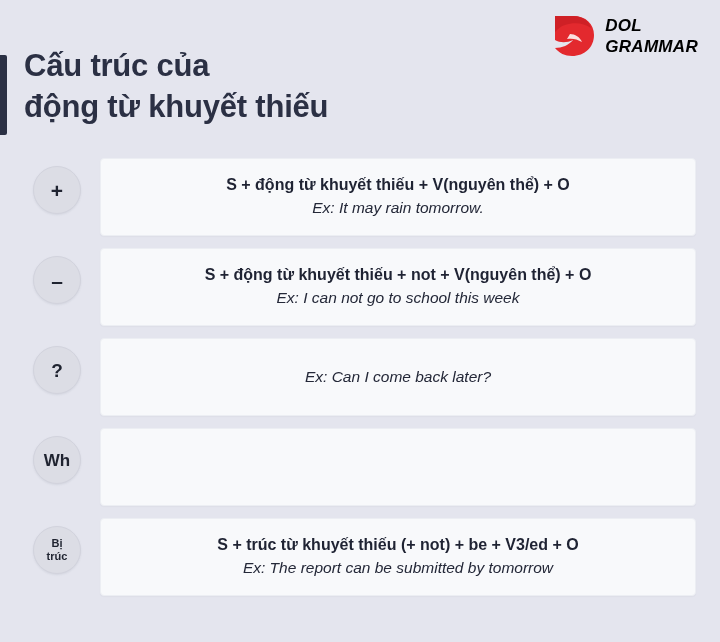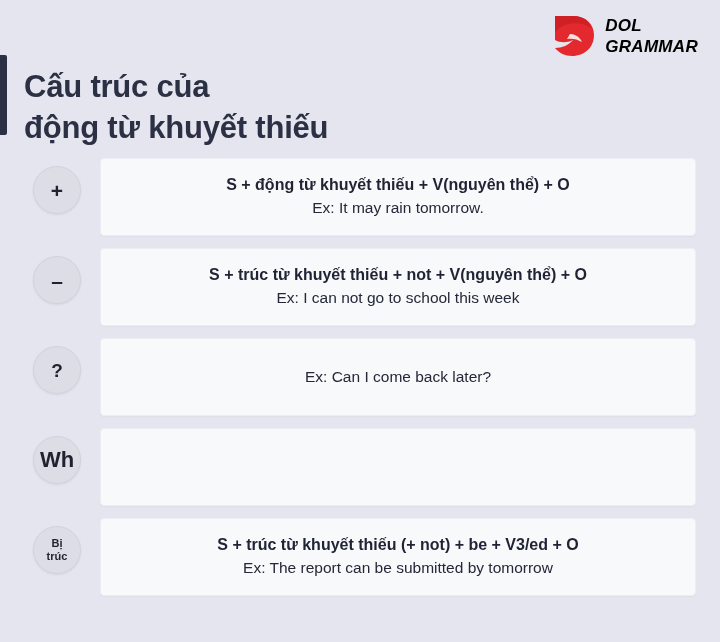--- a/index.html
+++ b/index.html
@@ -36,21 +36,21 @@
     top: 55px;
     width: 7px;
     height: 80px;
     background: #2b3044;
     border-radius: 0 2px 2px 0;
   }
 
   .page-title {
     position: absolute;
     left: 24px;
-    top: 66px;
+    top: 45px;
     font-size: 31px;
     line-height: 41px;
     font-weight: 700;
     letter-spacing: -0.2px;
     color: #2b3044;
     white-space: pre-line;
     margin: 0;
   }
 
   .brand {
@@ -114,21 +114,21 @@
     color: #1f2330;
     font-weight: 700;
     font-size: 18px;
     line-height: 1;
     box-sizing: border-box;
   }
 
   .badge.sym-plus   { font-size: 21px; }
   .badge.sym-minus  { font-size: 21px; }
   .badge.sym-q      { font-size: 19px; }
-  .badge.sym-wh     { font-size: 22px; }
+  .badge.sym-wh     { font-size: 17px; }
   .badge.sym-passive{
     font-size: 11px;
     line-height: 13px;
     white-space: pre-line;
     font-weight: 700;
   }
 
   .card {
     position: absolute;
     left: 100px;
@@ -155,20 +155,21 @@
     white-space: nowrap;
   }
 
   .card-example {
     font-size: 15.5px;
     font-weight: 400;
     color: #242838;
     line-height: 24px;
     text-align: right;
     white-space: nowrap;
+    font-style: italic;
   }
 </style>
 </head>
 <body>
 
 <div class="page">
 
   <div class="header">
 
     <div class="title-accent"></div>
@@ -195,21 +196,21 @@
       <div class="badge sym-plus">+</div>
       <div class="card">
         <div class="card-formula">S + động từ khuyết thiếu + V(nguyên thể) + O</div>
         <div class="card-example">Ex: It may rain tomorrow.</div>
       </div>
     </div>
 
     <div class="row">
       <div class="badge sym-minus">–</div>
       <div class="card">
-        <div class="card-formula">S + trúc từ khuyết thiếu + not + V(nguyên thể) + O</div>
+        <div class="card-formula">S + động từ khuyết thiếu + not + V(nguyên thể) + O</div>
         <div class="card-example">Ex: I can not go to school this week</div>
       </div>
     </div>
 
     <div class="row">
       <div class="badge sym-q">?</div>
       <div class="card">
         <div class="card-example">Ex: Can I come back later?</div>
       </div>
     </div>

